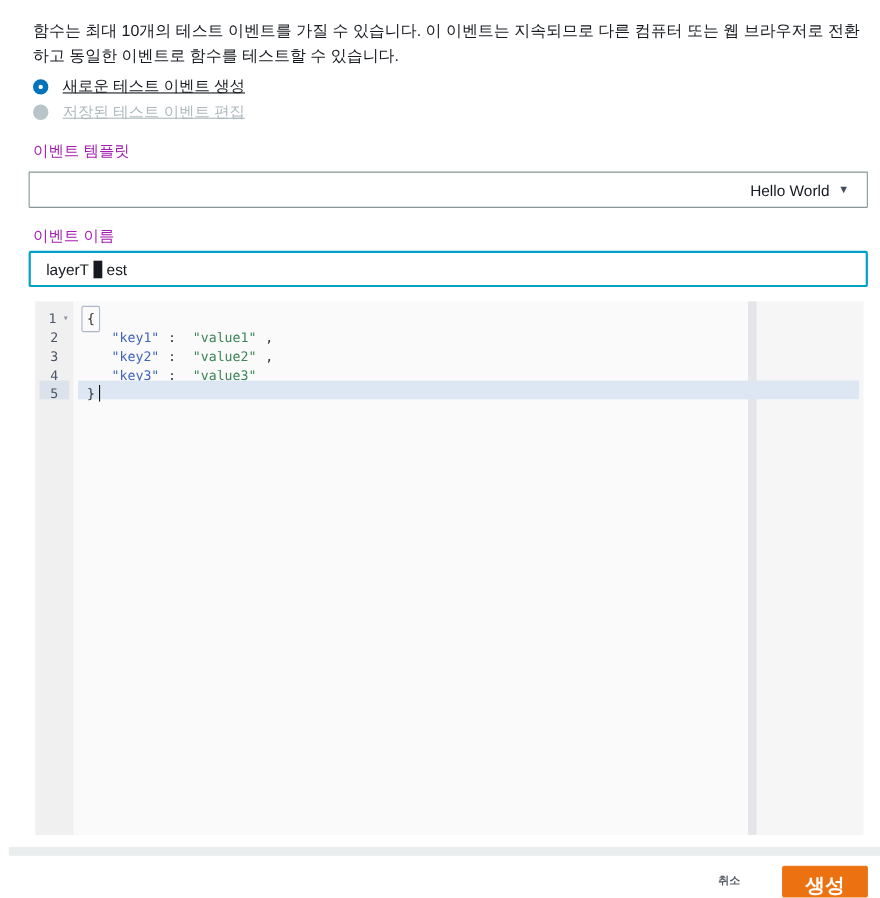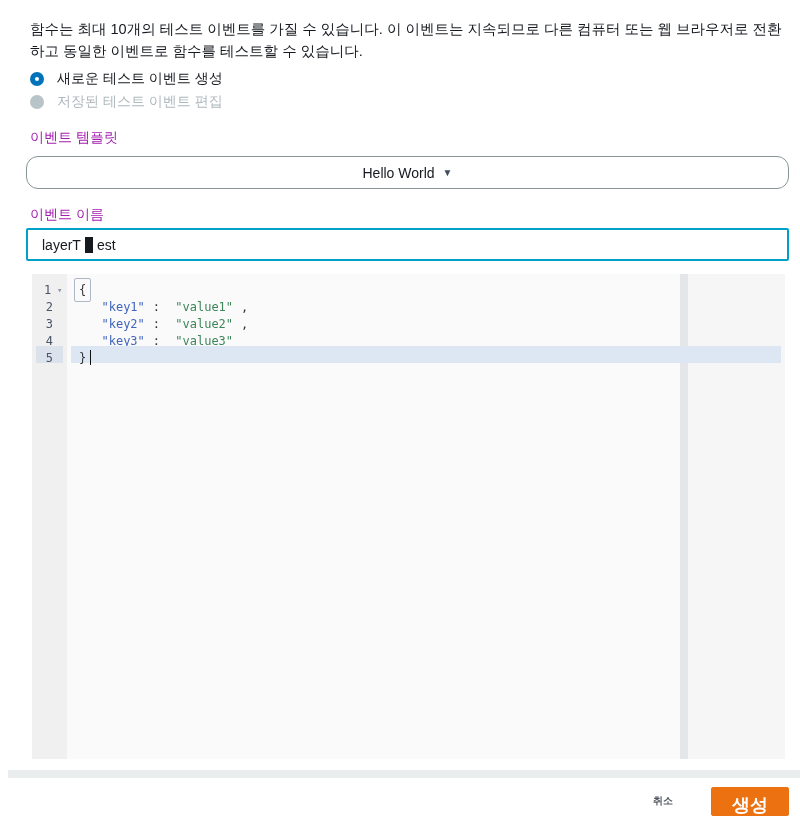--- a/index.html
+++ b/index.html
@@ -10,30 +10,30 @@
   .desc { position:absolute; left:18px; top:6px; width:768px;
     font-size:14.5px; line-height:22px; color:#16191f; word-break:break-all; }
 
   .radio-row { position:absolute; left:18px; height:20px; display:flex; align-items:center; gap:9px; cursor:pointer; }
   .radio-row.r1 { top:61px; }
   .radio-row.r2 { top:84px; }
   .radio-dot { width:14px; height:14px; border-radius:50%; position:relative; flex:0 0 14px; }
   .radio-dot.on { background:#0073bb; }
   .radio-dot.on::after { content:""; position:absolute; left:5px; top:5px; width:4px; height:4px; border-radius:50%; background:#fff; }
   .radio-dot.off { background:#b9c4c8; }
-  .radio-label { font-size:14px; color:#16191f; }
+  .radio-label { font-size:14px; color:#16191f;text-decoration:underline; }
   .radio-label.dis { color:#aeb9bd; }
 
   .field-label { position:absolute; left:18px; font-size:14px; color:#a21caf; }
   .lbl-template { top:117px; }
   .lbl-name { top:194px; }
 
   .select { position:absolute; left:18px; top:148px; width:763px; height:33px;
-    background:#fff; border:1px solid #879596; border-radius:12px;
-    display:flex; align-items:center; justify-content:center;
+    background:#fff; border:1px solid #879596; border-radius:1px;
+    display:flex; align-items:center; justify-content:flex-end;
     padding:0 12px; font-size:14px; color:#16191f; cursor:pointer; }
   .select .caret { font-size:10px; color:#414d5c; }
 
   .input { position:absolute; left:18px; top:220px; width:763px; height:33px;
     background:#fff; border:2px solid #00a1c9; border-radius:2px;
     display:flex; align-items:center; padding:0 10px;
     font-size:14px; color:#16191f; white-space:pre; }
   .caret-bar { display:inline-block; width:1px; height:16px; background:#16191f; }
 
   .editor { position:absolute; left:20px; top:262px; width:761px; height:493px;

